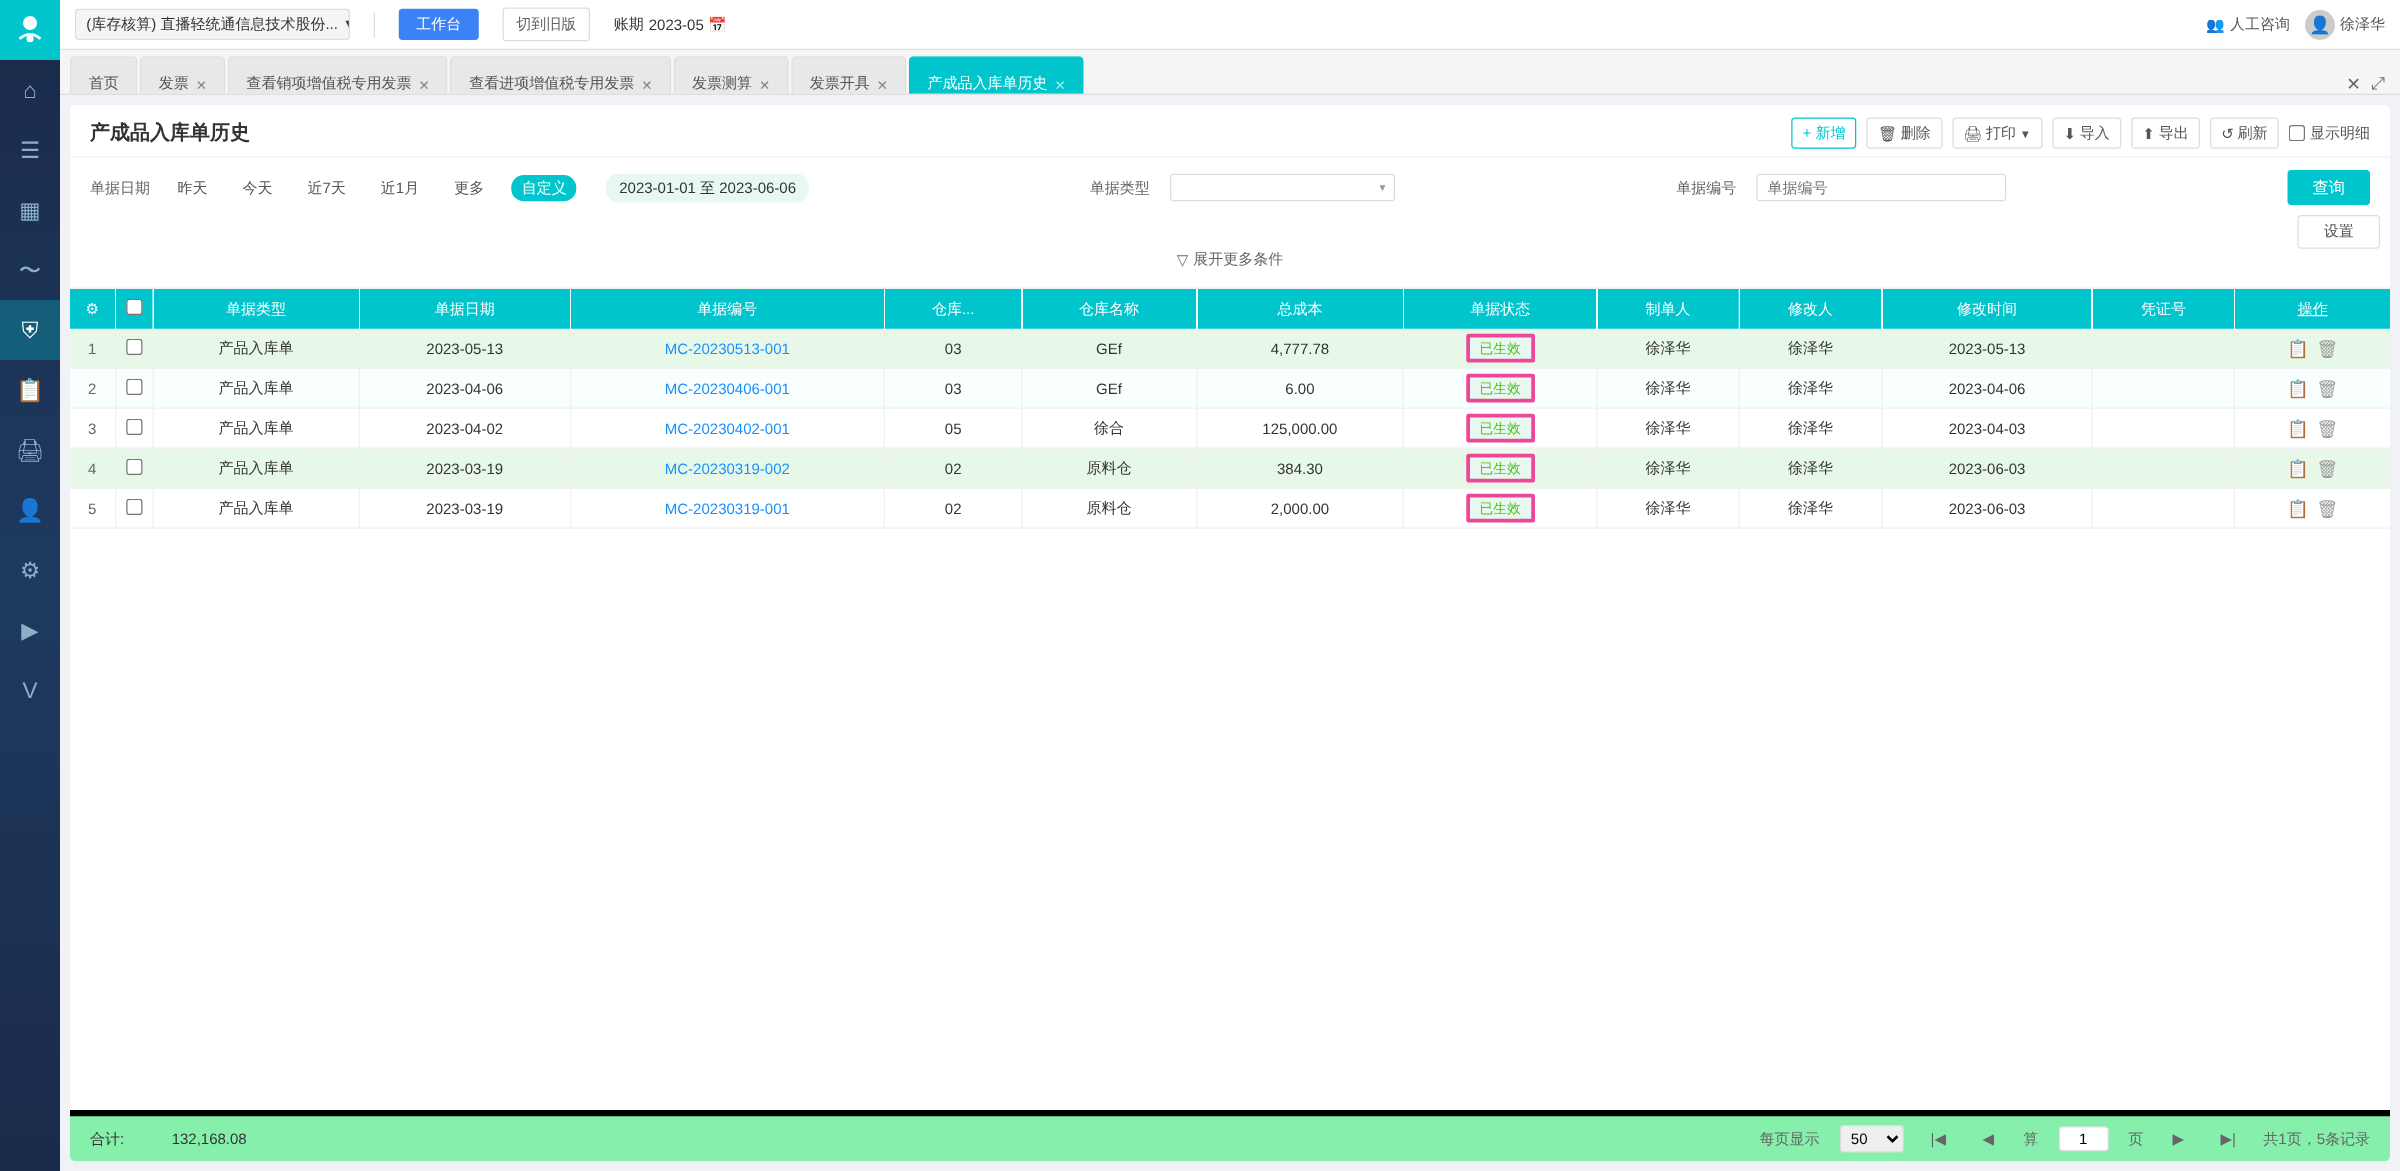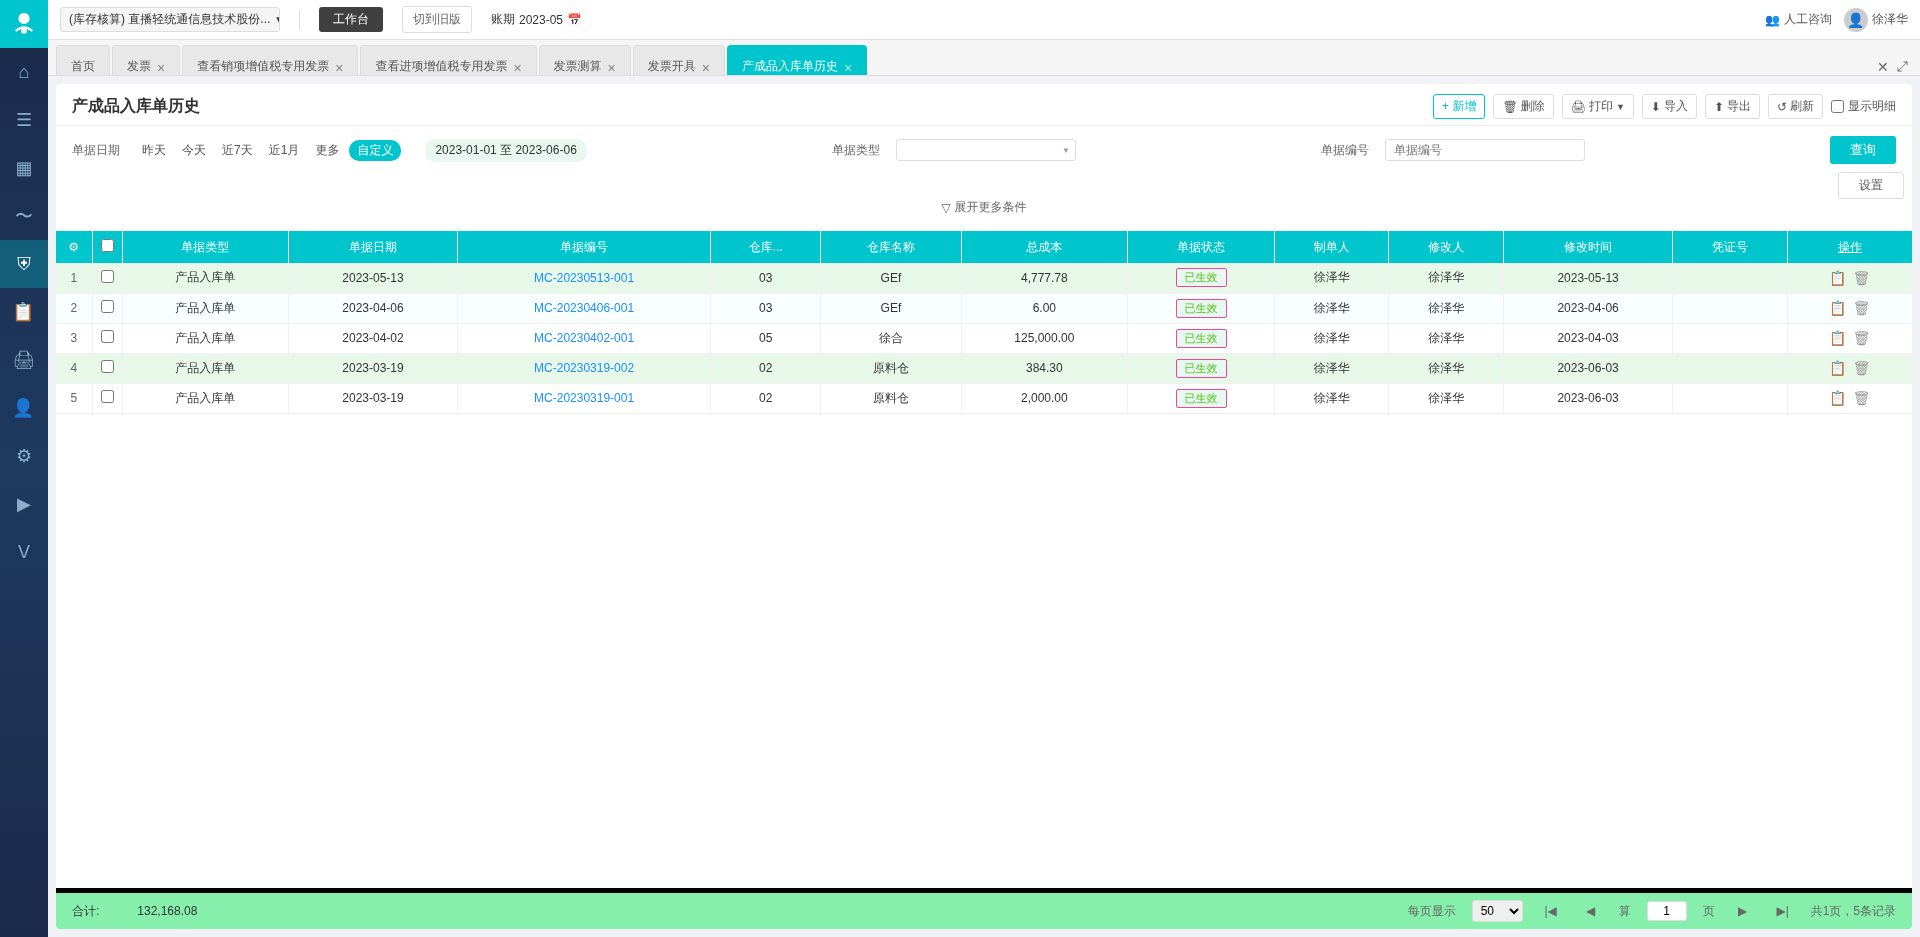--- a/index.html
+++ b/index.html
@@ -15,21 +15,21 @@
     .sidebar-item { width: 48px; height: 48px; display: flex; align-items: center; justify-content: center; cursor: pointer; color: #8ab0c8; }
     .sidebar-item.active { color: #fff; background: rgba(0,197,205,0.3); }
     .sidebar-icon { font-size: 18px; }
 
     
     .main-area { flex: 1; display: flex; flex-direction: column; background: #f0f2f5; overflow: hidden; }
 
     
     .top-bar { height: 40px; background: #fff; display: flex; align-items: center; padding: 0 12px; border-bottom: 1px solid #e0e0e0; gap: 19px; flex-shrink: 0; }
     .company-selector { display: flex; align-items: center; gap: 4px; font-size: 12px; color: #333; background: #f5f5f5; border: 1px solid #ddd; border-radius: 3px; padding: 3px 8px; cursor: pointer; max-width: 220px; white-space: nowrap; overflow: hidden; text-overflow: ellipsis; }
-    .workbench-btn { background: #404040; color: white; border: none; border-radius: 3px; padding: 4px 14px; font-size: 12px; cursor: pointer; }
+    .workbench-btn { background: #3b82f6; color: white; border: none; border-radius: 3px; padding: 4px 14px; font-size: 12px; cursor: pointer; }
     .period-btn { background: #fff; color: #666; border: 1px solid #ddd; border-radius: 3px; padding: 4px 10px; font-size: 12px; cursor: pointer; }
     .period-info { font-size: 12px; color: #333; display: flex; align-items: center; gap: 4px; }
     .spacer { flex: 1; }
     .top-right { display: flex; align-items: center; gap: 12px; font-size: 12px; color: #555; }
     .user-info { display: flex; align-items: center; gap: 4px; cursor: pointer; }
     .user-avatar { width: 24px; height: 24px; border-radius: 50%; background: #ccc; display: flex; align-items: center; justify-content: center; overflow: hidden; }
 
     
     .tab-bar { height: 36px; background: #f5f5f5; border-bottom: 1px solid #ddd; display: flex; align-items: flex-end; padding: 0 0 0 8px; flex-shrink: 0; overflow: hidden; }
     .tab { height: 30px; padding: 0 14px; display: flex; align-items: flex-end; gap: 6px; font-size: 12px; color: #555; background: #e8e8e8; border: 1px solid #ddd; border-bottom: none; border-radius: 4px 4px 0 0; cursor: pointer; margin-right: 2px; white-space: nowrap; }
@@ -44,21 +44,21 @@
     .page-header { display: flex; align-items: center; justify-content: space-between; padding: 10px 16px 6px; border-bottom: 1px solid #f0f0f0; flex-shrink: 0; }
     .page-title { font-size: 16px; font-weight: bold; color: #333; }
     .page-actions { display: flex; align-items: center; gap: 8px; }
     .action-btn { display: flex; align-items: center; gap: 3px; font-size: 12px; color: #555; cursor: pointer; padding: 3px 8px; border: 1px solid #ddd; border-radius: 3px; background: #fff; }
     .action-btn-new { color: #00c5cd; border-color: #00c5cd; }
 
     
     .filter-area { padding: 10px 16px; border-bottom: 1px solid #f0f0f0; flex-shrink: 0; }
     .filter-row { display: flex; align-items: center; gap: 16px; margin-bottom: 6px; }
     .filter-label { font-size: 12px; color: #666; white-space: nowrap; }
-    .date-shortcuts { display: flex; gap: 4px; }
+    .date-shortcuts { display: flex; gap: 16px; }
     .date-shortcut { font-size: 12px; color: #555; cursor: pointer; padding: 2px 6px; border-radius: 2px; }
     .date-shortcut.active { background: #00c5cd; color: white; border-radius: 10px; padding: 2px 8px; }
     .select-box { border: 1px solid #ddd; border-radius: 3px; padding: 3px 24px 3px 8px; font-size: 12px; background: #fff; appearance: none; cursor: pointer; min-width: 180px; color: #999; }
     .filter-number-input { border: 1px solid #ddd; border-radius: 3px; padding: 3px 8px; font-size: 12px; min-width: 200px; color: #999; }
     .expand-more { display: flex; align-items: center; justify-content: center; gap: 4px; font-size: 12px; color: #666; cursor: pointer; padding: 4px 12px; }
 
     
     .table-container { flex: 1; overflow: auto; }
     table { width: 100%; border-collapse: collapse; font-size: 12px; }
     thead tr { background: #00c5cd; color: white; height: 32px; position: sticky; top: 0; z-index: 10; }
@@ -66,21 +66,21 @@
     thead th:last-child { border-right: none; text-decoration: underline; }
     tbody tr { height: 30px; border-bottom: 1px solid #f0f0f0; }
     tbody tr:nth-child(odd) { background: #fff; }
     tbody tr:nth-child(even) { background: #f9fffe; }
     tbody tr.highlighted { background: #e8f8e8 !important; }
     tbody td { padding: 4px 8px; text-align: center; border-right: 1px solid #f0f0f0; color: #333; }
     tbody td:last-child { border-right: none; }
     .row-num { color: #666; }
     .link-text { color: #1890ff; cursor: pointer; }
     .status-badge { display: inline-block; padding: 1px 8px; border-radius: 2px; font-size: 11px; }
-    .status-active { background: #e8f8f0; color: #52c41a; border: 1px solid #ec4899; }
+    .status-active { background: #e8f8f0; color: #52c41a; border: 3px solid #ec4899; }
     .action-icons { display: flex; justify-content: center; gap: 6px; }
     .action-icon { cursor: pointer; color: #999; font-size: 14px; }
 
     
     .table-footer { display: flex; align-items: center; padding: 6px 16px; border-top: 5px solid #000000; background: #86efac; flex-shrink: 0; font-size: 12px; color: #666; }
     .footer-total { display: flex; align-items: center; gap: 8px; }
     .footer-total-label { color: #333; }
     .footer-total-value { color: #333; min-width: 120px; text-align: center; }
 
     

